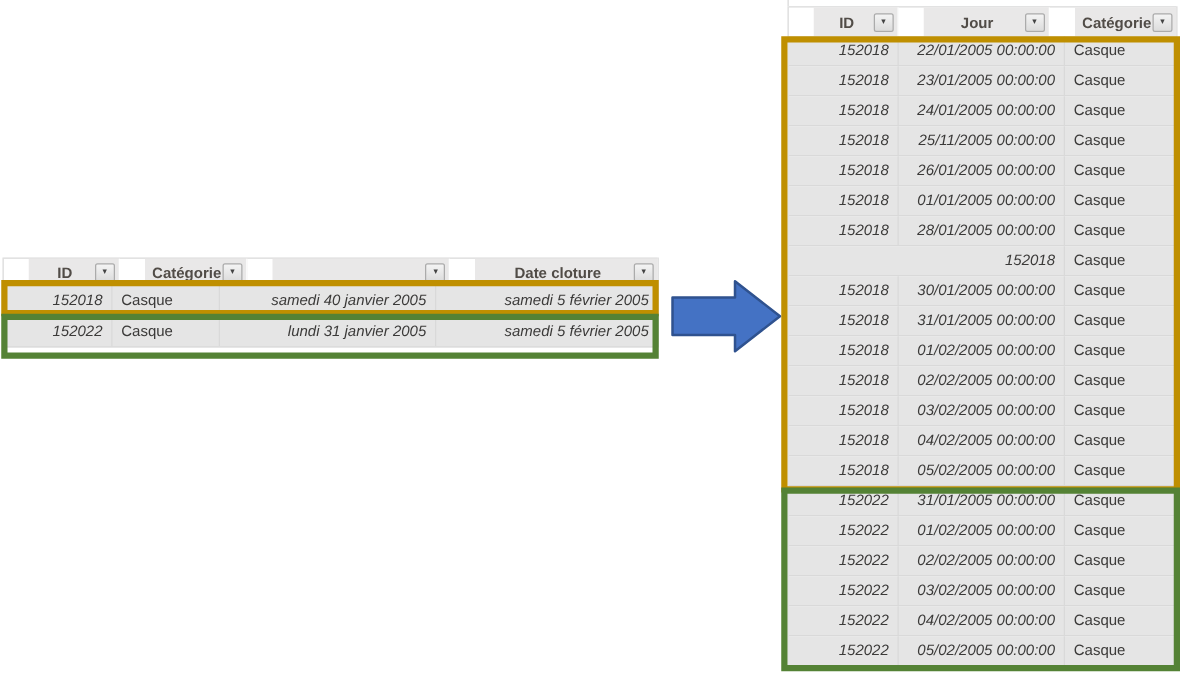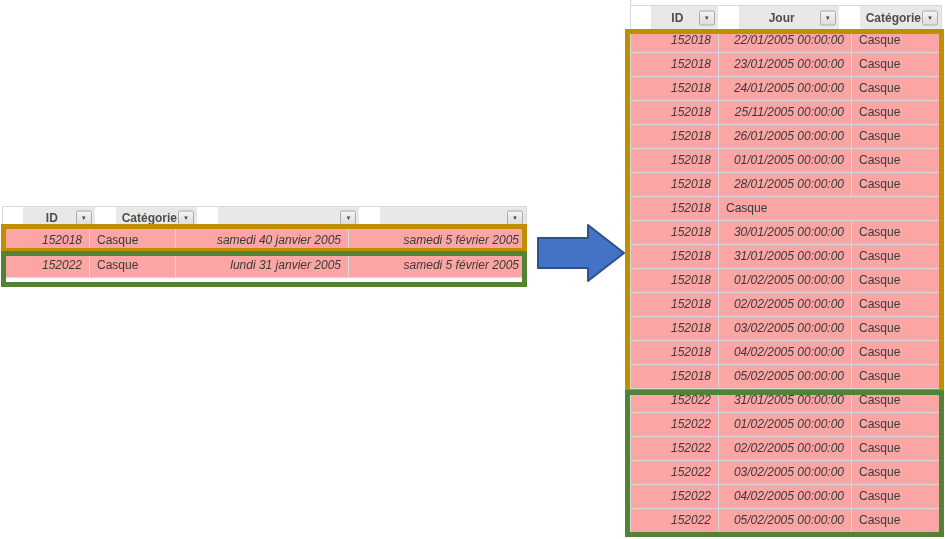--- a/index.html
+++ b/index.html
@@ -27,21 +27,21 @@
   .hlabel{flex:1; text-align:center; padding-right:16px; white-space:nowrap; overflow:hidden;}
   .h-categorie .hlabel{text-align:left; padding-right:16px;}
   .fbtn{
     position:absolute; right:3px; top:50%; transform:translateY(-50%);
     width:16px; height:15px; background:linear-gradient(#F4F4F4,#DCDCDC);
     border:1px solid #ABABAB; border-radius:2px;
     display:flex; align-items:center; justify-content:center;
     cursor:pointer;
   }
   .ficon{font-size:7px; line-height:1; color:#444; font-family:"DejaVu Sans", sans-serif;}
-  .trow{display:flex; border-bottom:1px solid var(--grid); background:#fca5a5;}
+  .trow{display:flex; border-bottom:1px solid var(--grid); background:#e5e5e5;justify-content:flex-end;}
   .tcell{
     font-size:12px; padding:0 7px; white-space:nowrap; overflow:hidden;
     border-right:1px solid var(--grid); color:var(--cell-text);
   }
   .tcell:last-child{border-right:none;}
   .cell-id,.cell-jour,.cell-date_demarrage,.cell-date_cloture{text-align:right; font-style:italic;}
   .cell-categorie{text-align:left; font-style:normal;}
 
   
   #left-table{left:2px; top:206px; width:525px;}
@@ -95,20 +95,21 @@
         <span class="fbtn">
             <span class="ficon">▾</span>
           </span>
       </div>
       <div class="hcell c2 h-date_demarrage">
         <span class="fbtn">
             <span class="ficon">▾</span>
           </span>
       </div>
       <div class="hcell c3 h-date_cloture">
+        <span class="hlabel">Date cloture</span>
         <span class="fbtn">
             <span class="ficon">▾</span>
           </span>
       </div>
     </div>
     <div class="tbody" id="left-body">
         <div class="trow">
           <div class="tcell c0 cell-id">152018</div>
           <div class="tcell c1 cell-categorie">Casque</div>
           <div class="tcell c2 cell-date_demarrage">samedi 40 janvier 2005</div>

